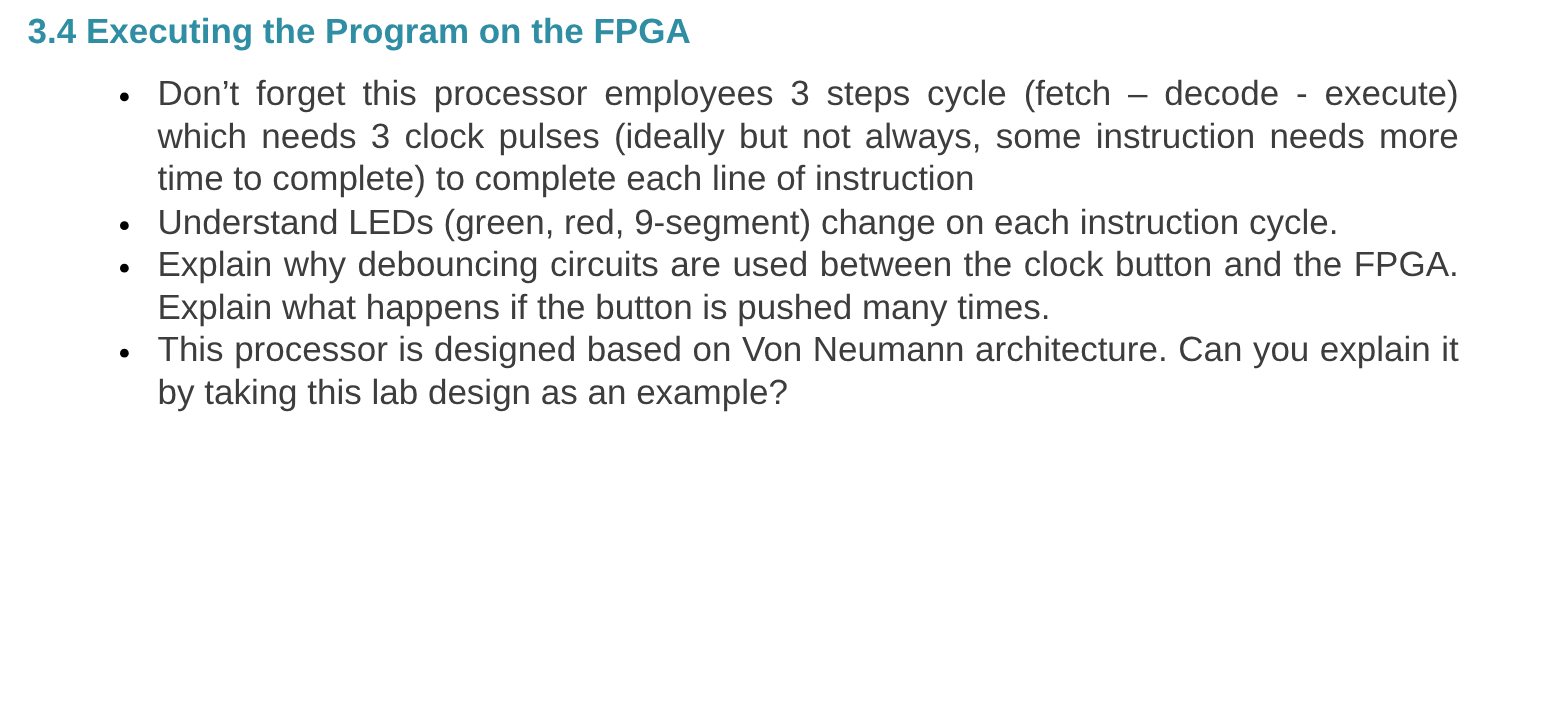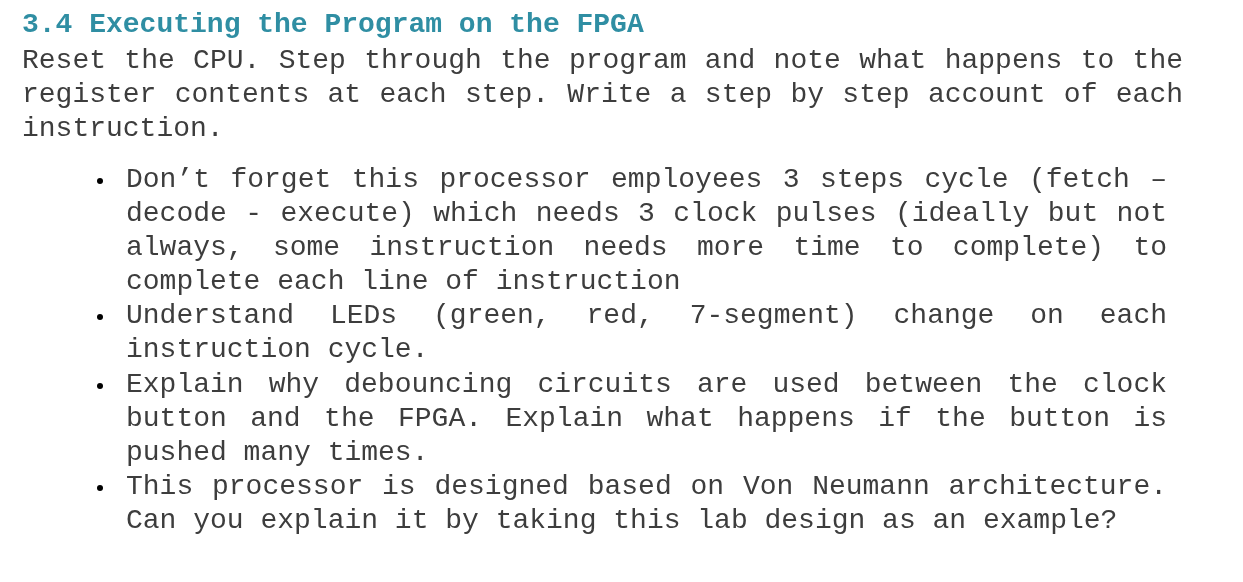--- a/index.html
+++ b/index.html
@@ -6,21 +6,21 @@
     margin: 0;
     padding: 0;
     background: #ffffff;
     width: 1243px;
     height: 582px;
     overflow: hidden;
   }
   .page {
     box-sizing: border-box;
     padding: 8px 60px 8px 22px;
-    font-family: Liberation Mono, monospace;
+    font-family: Liberation Sans, sans-serif;
     color: #3d3d3d;
     font-size: 28px;
     line-height: 1.22;
   }
   .heading {
     color: #2f8ea3;
     font-weight: 700;
     font-size: 28px;
     margin: 0 0 2px 0;
   }
@@ -43,20 +43,19 @@
   ul.bullets li::marker {
     color: #000;
     font-size: 22px;
   }
 </style>
 </head>
 <body>
 
 <div class="page">
   <h2 class="heading">3.4 Executing the Program on the FPGA</h2>
-  <p class="intro">Reset the CPU. Step through the program and note what happens to the register contents at each step. Write a step by step account of each instruction.</p>
   <ul class="bullets">
     <li>Don’t forget this processor employees 3 steps cycle (fetch – decode - execute) which needs 3 clock pulses (ideally but not always, some instruction needs more time to complete) to complete each line of instruction</li>
-    <li>Understand LEDs (green, red, 7-segment) change on each instruction cycle.</li>
+    <li>Understand LEDs (green, red, 9-segment) change on each instruction cycle.</li>
     <li>Explain why debouncing circuits are used between the clock button and the FPGA. Explain what happens if the button is pushed many times.</li>
     <li>This processor is designed based on Von Neumann architecture. Can you explain it by taking this lab design as an example?</li>
   </ul>
 </div>
 
 </body></html>

